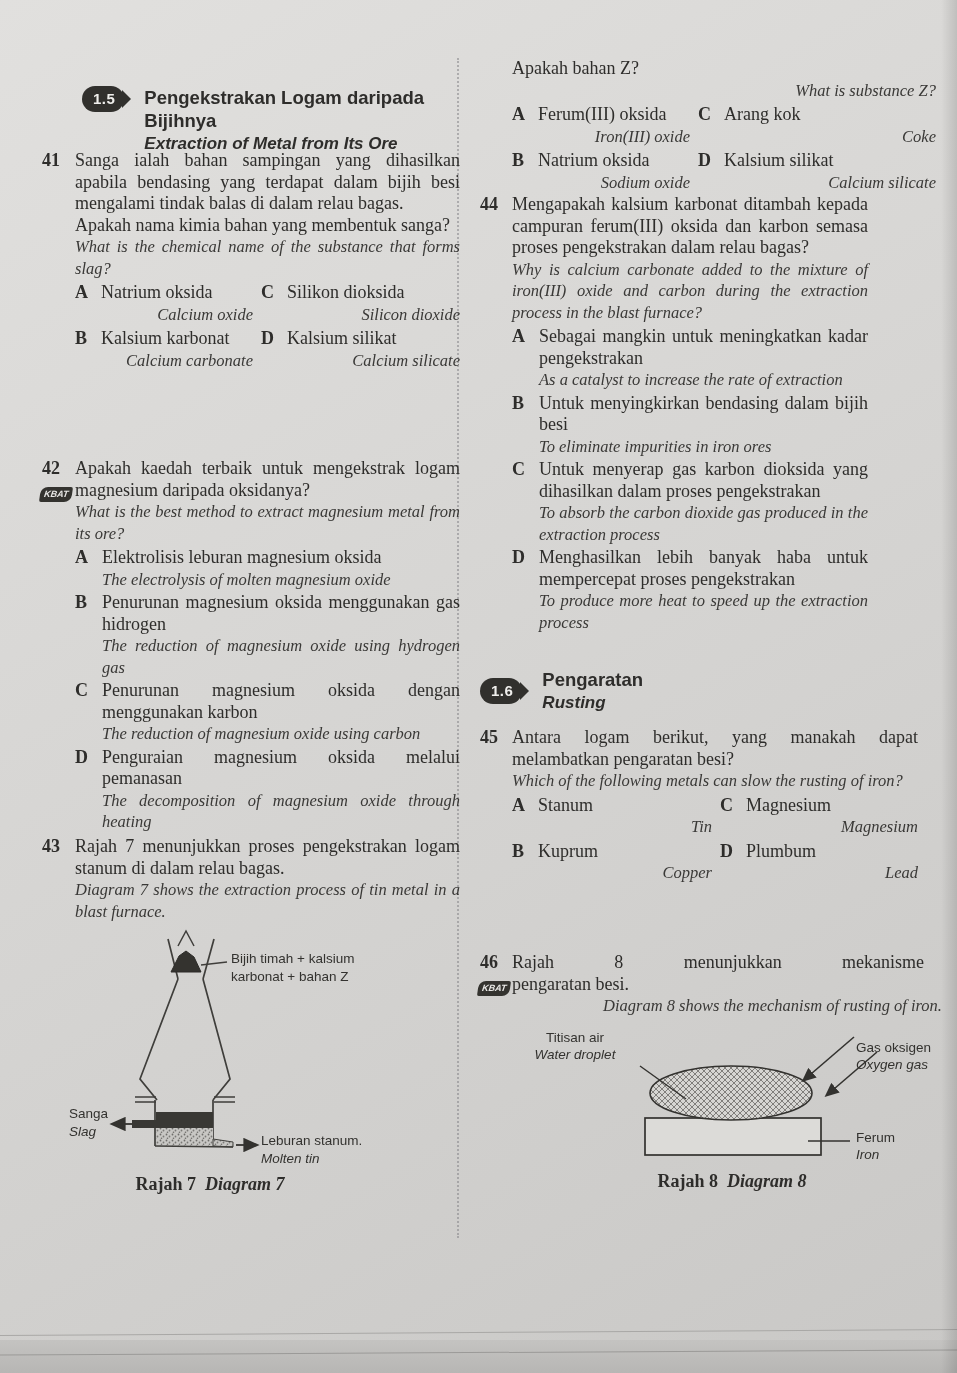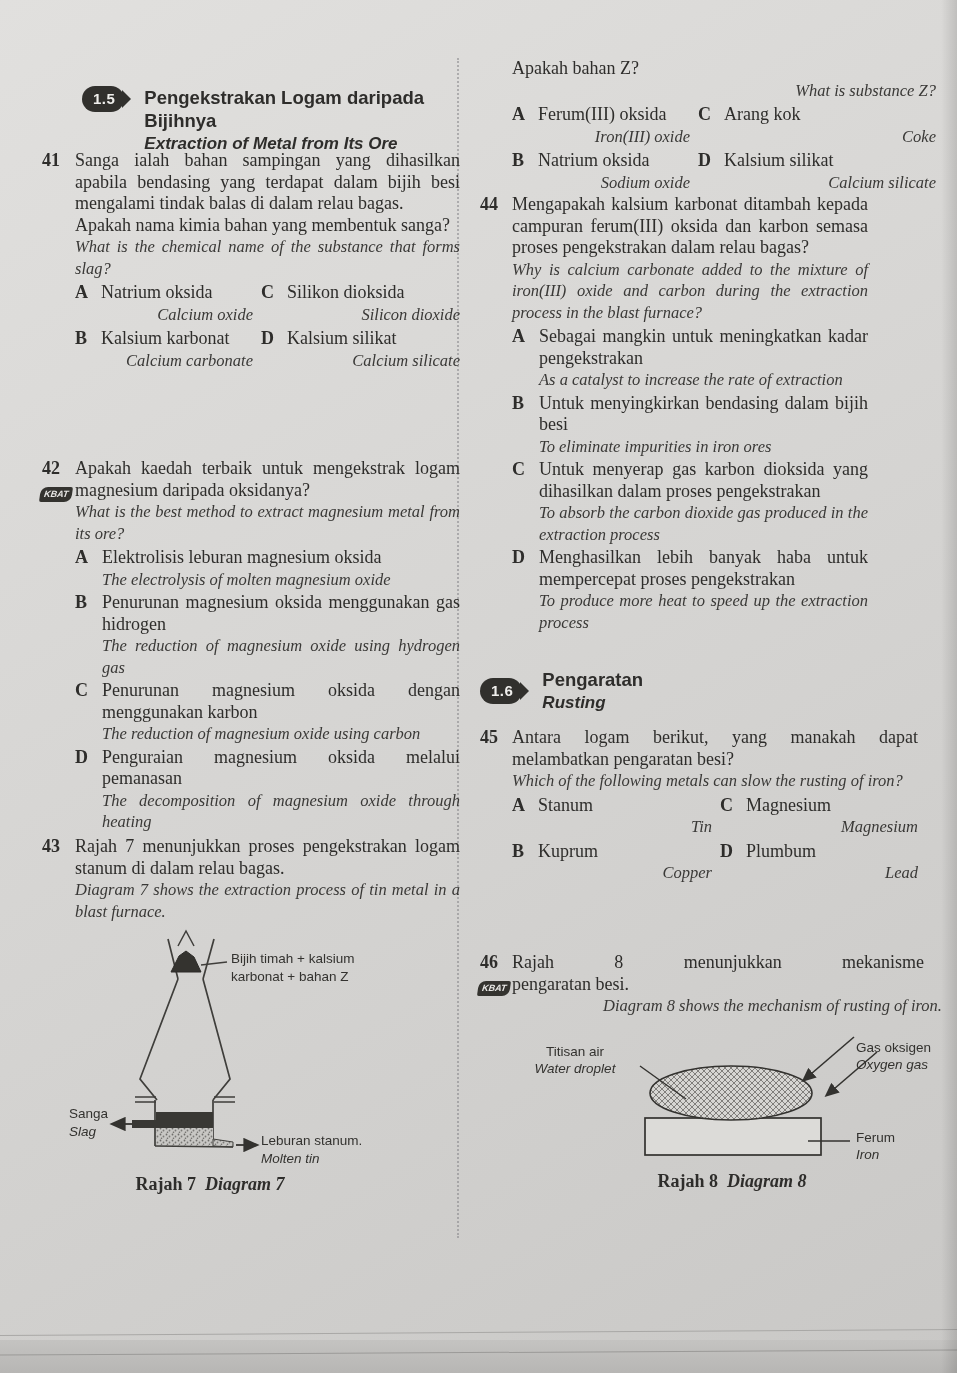--- a/index.html
+++ b/index.html
@@ -361,21 +361,21 @@
 
             <ellipse cx="219" cy="64" rx="81" ry="27" fill="url(#hatch8)" stroke="#33322f" stroke-width="1.6"></ellipse>
 
             <line x1="128" y1="37" x2="174" y2="70" stroke="#33322f" stroke-width="1.4"></line>
 
             <line x1="342" y1="8" x2="292" y2="51" stroke="#33322f" stroke-width="1.6" marker-end="url(#ah8)"></line>
             <line x1="365" y1="23" x2="315" y2="66" stroke="#33322f" stroke-width="1.6" marker-end="url(#ah8)"></line>
 
             <line x1="296" y1="112" x2="338" y2="112" stroke="#33322f" stroke-width="1.4"></line>
           </svg>
-          <div class="dlab" style="left:2px;top:14px;width:122px;text-align:center;">
+          <div class="dlab" style="left:2px;top:0;width:122px;text-align:center;">
             <div>Titisan air</div>
             <div class="it">Water droplet</div>
           </div>
           <div class="dlab" style="left:344px;top:10px;">
             <div>Gas oksigen</div>
             <div class="it">Oxygen gas</div>
           </div>
           <div class="dlab" style="left:344px;top:100px;">
             <div>Ferum</div>
             <div class="it">Iron</div>

